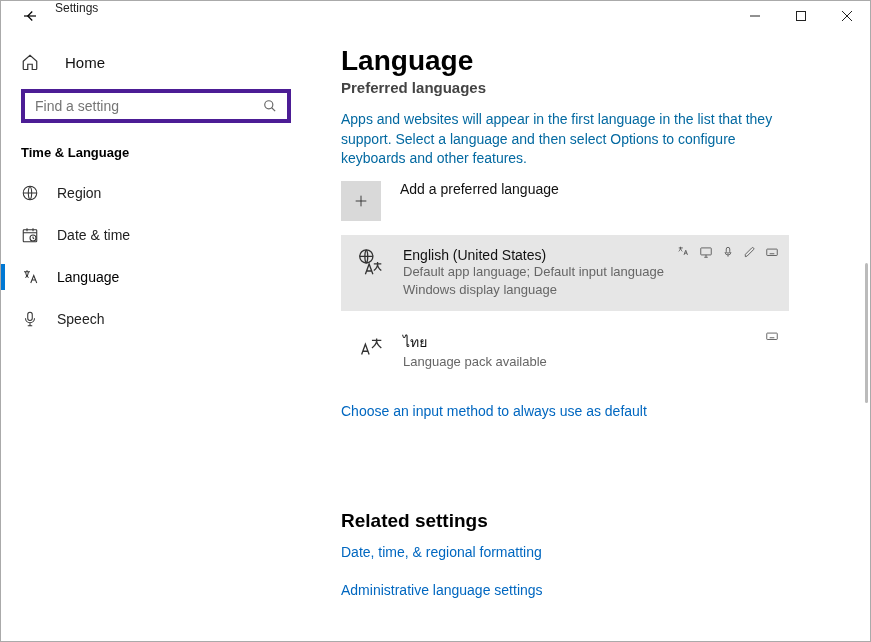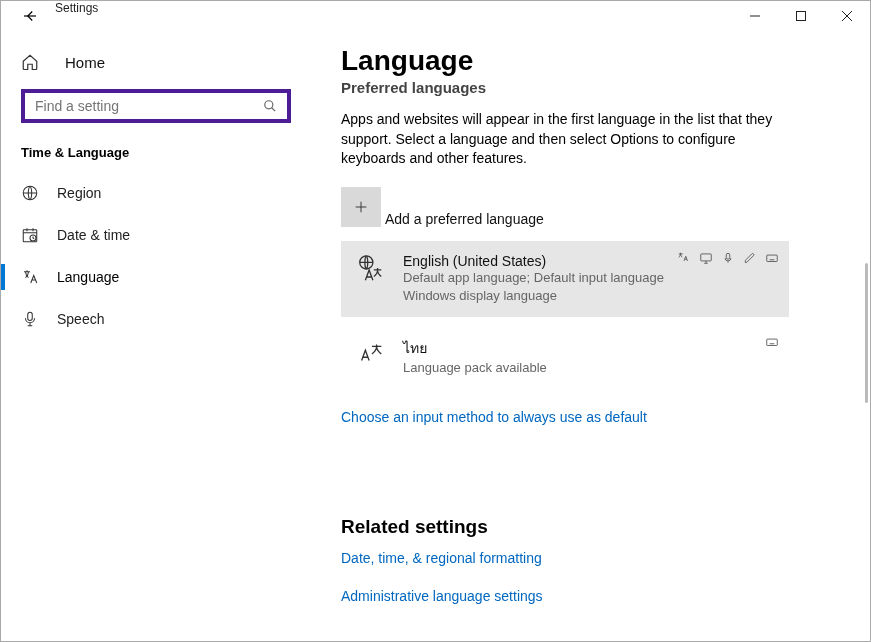--- a/index.html
+++ b/index.html
@@ -17,23 +17,23 @@
 .search { margin:0 20px 22px 20px; border:4px solid #4c1d95; height:34px; display:flex; align-items:center; padding:0 10px; justify-content:space-between; }
 .search input { border:none; outline:none; font-size:14px; width:230px; background:transparent; }
 .section-hdr { font-size:13px; font-weight:600; padding:0 20px 12px 20px; }
 .nav-item { display:flex; align-items:center; gap:18px; padding:12px 20px; font-size:14px; color:#222; position:relative; }
 .nav-item.active::before { content:""; position:absolute; left:0; top:8px; bottom:8px; width:4px; background:#0078d4; }
 .nav-item.active { color:#000; }
 
 .main { flex:1; padding:12px 30px 0 30px; overflow:hidden; position:relative; }
 .page-title { font-size:28px; font-weight:600; margin-bottom:2px; }
 .subhdr { font-size:15px; color:#444; font-weight:600; margin-bottom:14px; }
-.desc { font-size:14px; color:#000000; line-height:1.4; max-width:440px; margin-bottom:18px; }
-
-.add-row { display:flex; align-items:flex-end; gap:4px; margin-bottom:14px; }
+.desc { font-size:14px; color:#0369a1; line-height:1.4; max-width:440px; margin-bottom:12px; }
+
+.add-row { display:flex; align-items:flex-start; gap:19px; margin-bottom:14px; }
 .add-btn { width:40px; height:40px; background:#d9d9d9; display:flex; align-items:center; justify-content:center; }
 .add-label { font-size:14px; color:#111; }
 
 .lang-card { width:448px; padding:12px 14px; display:flex; gap:16px; margin-bottom:8px; position:relative; }
 .lang-card.selected { background:#e6e6e6; }
 .lang-icon { width:32px; height:32px; flex-shrink:0; display:flex; align-items:center; justify-content:center; }
 .lang-name { font-size:14px; color:#111; }
 .lang-sub { font-size:13px; color:#666; line-height:1.4; }
 .lang-badges { position:absolute; right:10px; top:10px; display:flex; gap:8px; color:#555; }
 .lang-badges svg { width:14px; height:14px; }

